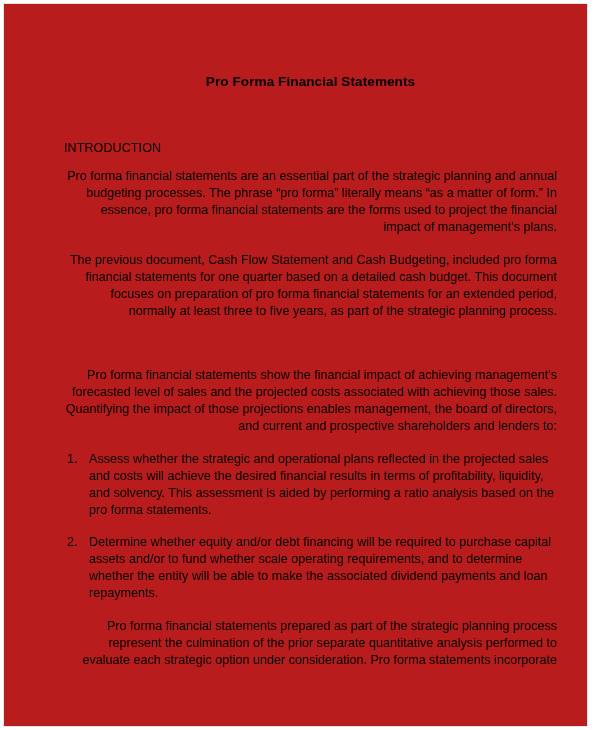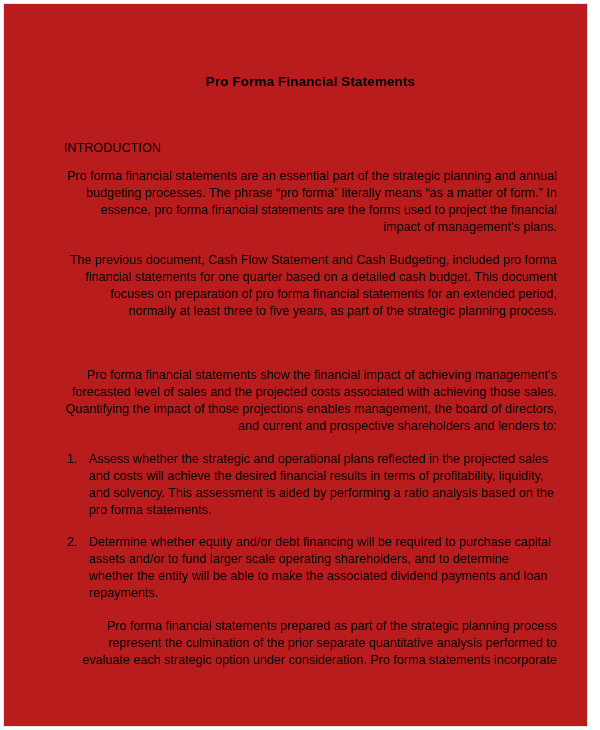--- a/index.html
+++ b/index.html
@@ -105,21 +105,21 @@
 
     <div class="gap-para"></div>
 
     <ol class="num-list">
       <li>
         <span class="marker">1.</span>
         <span>Assess whether the strategic and operational plans reflected in the projected sales and costs will achieve the desired financial results in terms of profitability, liquidity, and solvency. This assessment is aided by performing a ratio analysis based on the pro forma statements.</span>
       </li>
       <li>
         <span class="marker">2.</span>
-        <span>Determine whether equity and/or debt financing will be required to purchase capital assets and/or to fund larger scale operating shareholders, and to determine whether the entity will be able to make the associated dividend payments and loan repayments.</span>
+        <span>Determine whether equity and/or debt financing will be required to purchase capital assets and/or to fund whether scale operating requirements, and to determine whether the entity will be able to make the associated dividend payments and loan repayments.</span>
       </li>
     </ol>
 
     <div class="gap-para"></div>
 
     <p class="body-text">Pro forma financial statements prepared as part of the strategic planning process represent the culmination of the prior separate quantitative analysis performed to evaluate each strategic option under consideration. Pro forma statements incorporate</p>
 
   </div>
 </div>
 

